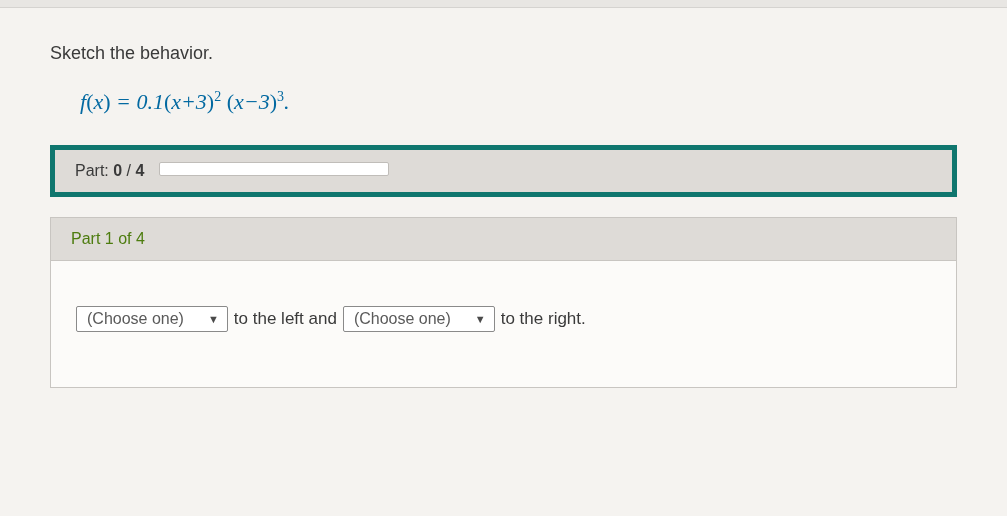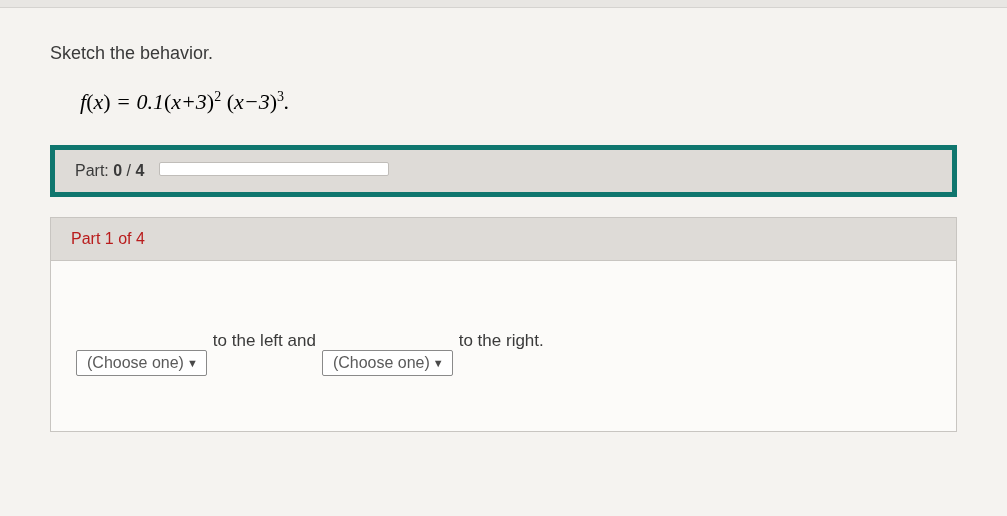--- a/index.html
+++ b/index.html
@@ -23,21 +23,21 @@
     .question-prompt {
       padding: 35px 50px 20px 50px;
       font-size: 18px;
       color: #3a3a3a;
     }
     .formula {
       padding: 5px 50px 30px 80px;
       font-family: "Times New Roman", serif;
       font-size: 22px;
       font-style: italic;
-      color: #000000;
+      color: #0369a1;
     }
     .formula .paren {
       font-style: normal;
     }
     .formula sup {
       font-size: 14px;
       font-style: normal;
       vertical-align: super;
     }
     .part-progress-bar {
@@ -68,21 +68,21 @@
     }
     .part-container {
       margin: 0 50px;
       border: 1px solid #c8c5c1;
       background-color: #fcfbf9;
     }
     .part-header {
       background-color: #dedbd7;
       padding: 12px 20px;
       font-size: 16px;
-      color: #b91c1c;
+      color: #4d7c0f;
       border-bottom: 1px solid #c8c5c1;
     }
     .part-body {
       padding: 45px 25px 55px 25px;
       font-size: 17px;
       color: #3a3a3a;
       display: flex;
       align-items: center;
       flex-wrap: wrap;
       gap: 6px;
@@ -90,22 +90,21 @@
     .dropdown {
       display: inline-flex;
       align-items: center;
       border: 1px solid #8a8a8a;
       background-color: #ffffff;
       padding: 3px 8px 3px 10px;
       font-size: 16px;
       color: #5a5a5a;
       cursor: pointer;
       border-radius: 2px;
-      gap: 3px;
-      margin-top: 44px;
+      gap: 24px;
     }
     .dropdown-arrow {
       font-size: 11px;
       color: #4a4a4a;
     }
   </style>
 </head>
 <body>
 
 <div class="top-divider"></div>

